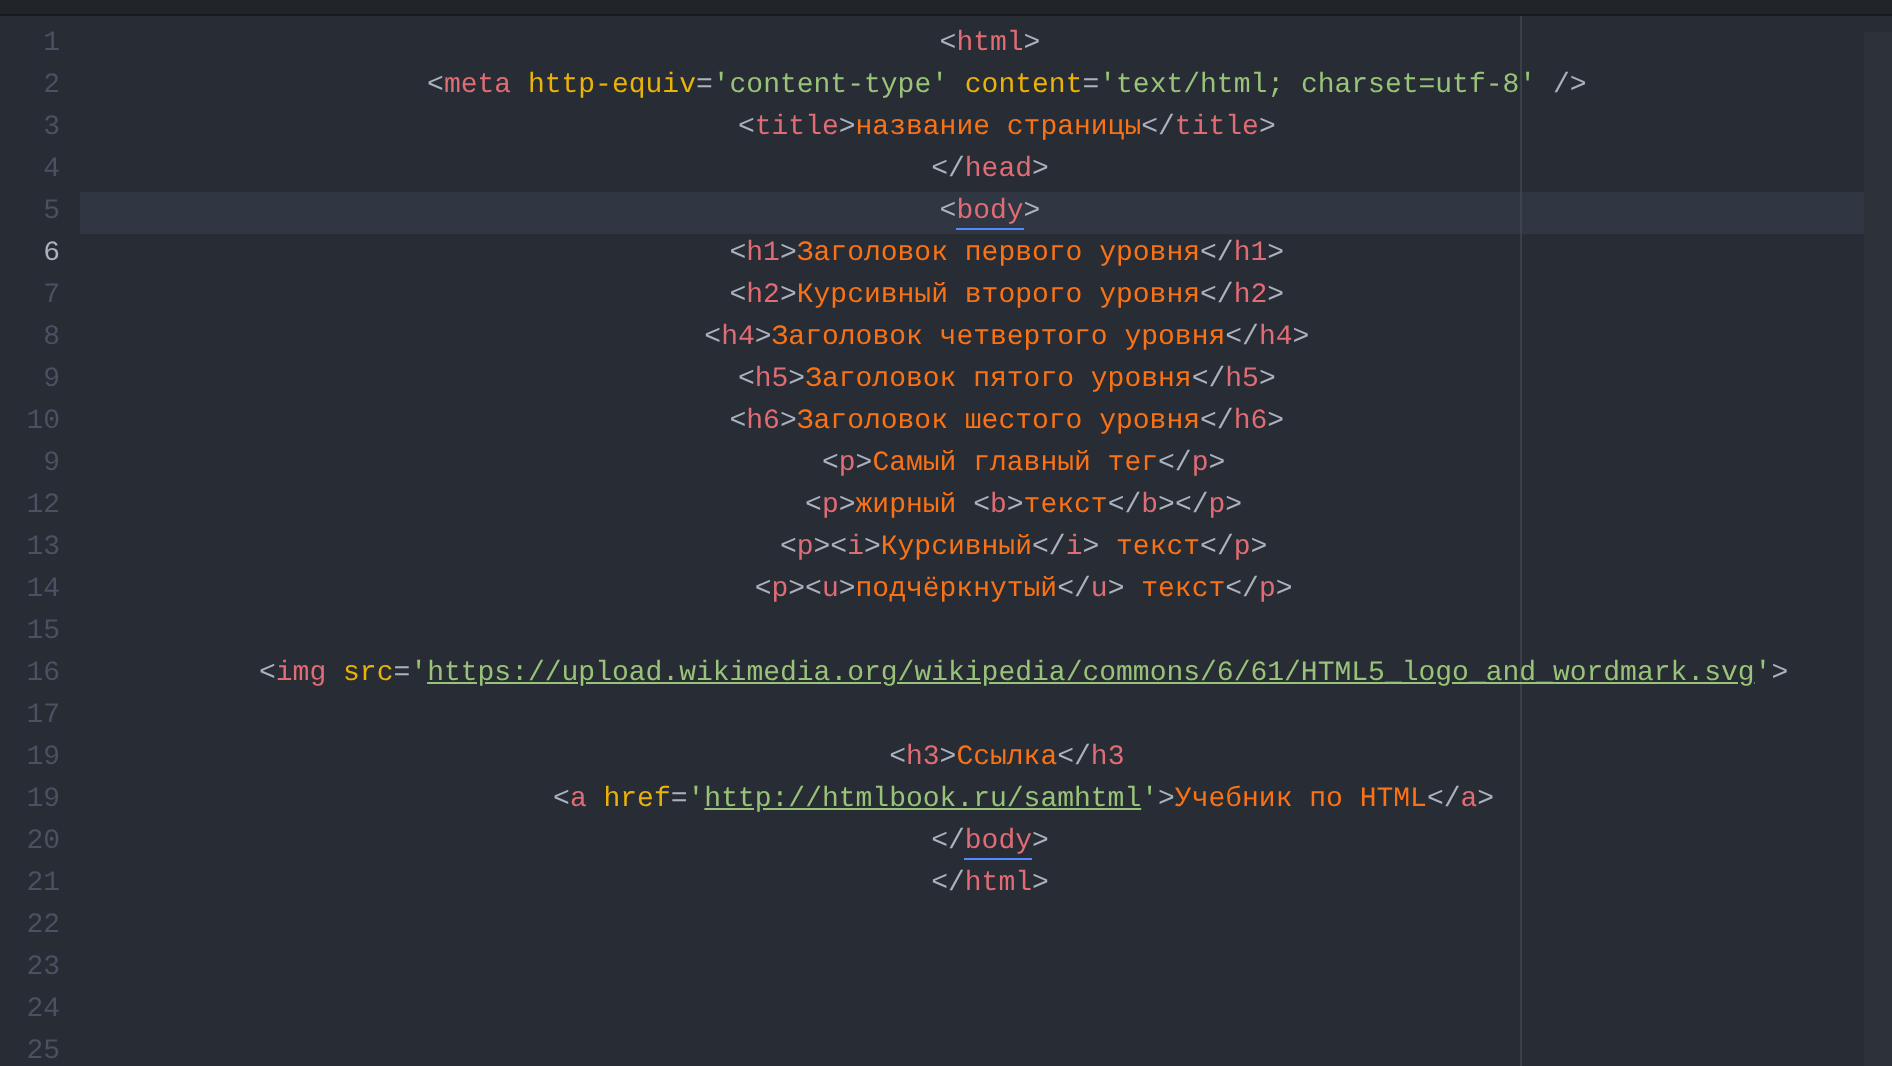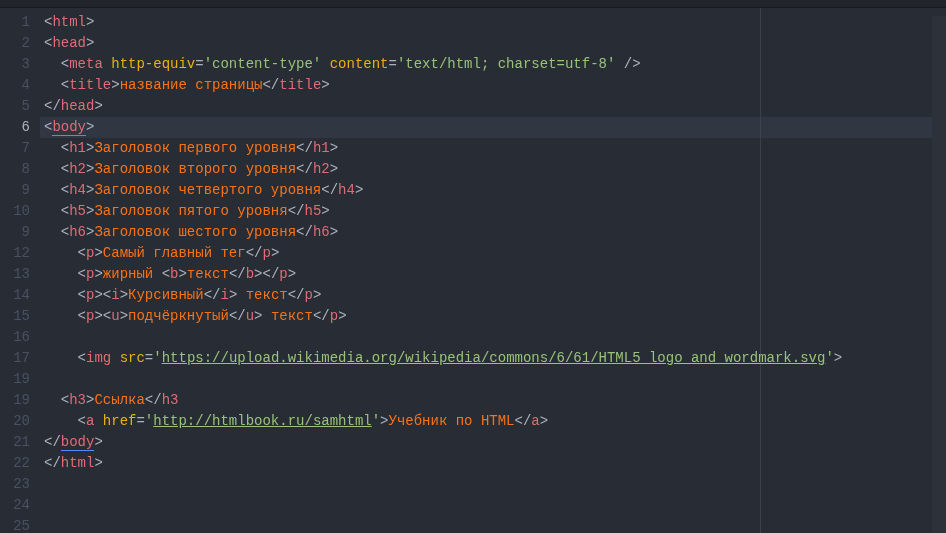--- a/index.html
+++ b/index.html
@@ -35,20 +35,21 @@
   }
   .gutter .ln {
     height: 21px;
     line-height: 21px;
   }
   .gutter .ln.active { color: #abb2bf; }
   .code {
     flex: 1;
     padding-top: 4px;
     position: relative;
+    text-align: center;
   }
   .line {
     height: 21px;
     line-height: 21px;
     white-space: pre;
     padding-left: 4px;
     position: relative;
   }
   .line.active {
     background: rgba(153,187,255,0.04);
@@ -116,27 +117,26 @@
       <div class="ln">20</div>
       <div class="ln">21</div>
       <div class="ln">22</div>
       <div class="ln">23</div>
       <div class="ln">24</div>
       <div class="ln">25</div>
     </div>
   <div class="code" id="code">
     <div class="ruler"></div>
   <div class="line"><span class="tx"></span><span class="p">&lt;</span><span class="t">html</span><span class="p">&gt;</span></div>
-      <div class="line"><span class="tx"></span><span class="p">&lt;</span><span class="t">head</span><span class="p">&gt;</span></div>
       <div class="line"><span class="tx">  </span><span class="p">&lt;</span><span class="t">meta</span><span class="tx"> </span><span class="a">http-equiv</span><span class="eq">=</span><span class="s">'content-type'</span><span class="tx"> </span><span class="a">content</span><span class="eq">=</span><span class="s">'text/html; charset=utf-8'</span><span class="tx"> </span><span class="p">/&gt;</span></div>
       <div class="line"><span class="tx">  </span><span class="p">&lt;</span><span class="t">title</span><span class="p">&gt;</span><span class="tx">название страницы</span><span class="p">&lt;/</span><span class="t">title</span><span class="p">&gt;</span></div>
       <div class="line"><span class="tx"></span><span class="p">&lt;/</span><span class="t">head</span><span class="p">&gt;</span></div>
       <div class="line active"><span class="tx"></span><span class="p">&lt;</span><span class="t lb">body</span><span class="p">&gt;</span></div>
       <div class="line"><span class="tx">  </span><span class="p">&lt;</span><span class="t">h1</span><span class="p">&gt;</span><span class="tx">Заголовок первого уровня</span><span class="p">&lt;/</span><span class="t">h1</span><span class="p">&gt;</span></div>
-      <div class="line"><span class="tx">  </span><span class="p">&lt;</span><span class="t">h2</span><span class="p">&gt;</span><span class="tx">Заголовок второго уровня</span><span class="p">&lt;/</span><span class="t">h2</span><span class="p">&gt;</span></div>
+      <div class="line"><span class="tx">  </span><span class="p">&lt;</span><span class="t">h2</span><span class="p">&gt;</span><span class="tx">Курсивный второго уровня</span><span class="p">&lt;/</span><span class="t">h2</span><span class="p">&gt;</span></div>
       <div class="line"><span class="tx">  </span><span class="p">&lt;</span><span class="t">h4</span><span class="p">&gt;</span><span class="tx">Заголовок четвертого уровня</span><span class="p">&lt;/</span><span class="t">h4</span><span class="p">&gt;</span></div>
       <div class="line"><span class="tx">  </span><span class="p">&lt;</span><span class="t">h5</span><span class="p">&gt;</span><span class="tx">Заголовок пятого уровня</span><span class="p">&lt;/</span><span class="t">h5</span><span class="p">&gt;</span></div>
       <div class="line"><span class="tx">  </span><span class="p">&lt;</span><span class="t">h6</span><span class="p">&gt;</span><span class="tx">Заголовок шестого уровня</span><span class="p">&lt;/</span><span class="t">h6</span><span class="p">&gt;</span></div>
       <div class="line"><span class="tx">    </span><span class="p">&lt;</span><span class="t">p</span><span class="p">&gt;</span><span class="tx">Самый главный тег</span><span class="p">&lt;/</span><span class="t">p</span><span class="p">&gt;</span></div>
       <div class="line"><span class="tx">    </span><span class="p">&lt;</span><span class="t">p</span><span class="p">&gt;</span><span class="tx">жирный </span><span class="p">&lt;</span><span class="t">b</span><span class="p">&gt;</span><span class="tx">текст</span><span class="p">&lt;/</span><span class="t">b</span><span class="p">&gt;</span><span class="p">&lt;/</span><span class="t">p</span><span class="p">&gt;</span></div>
       <div class="line"><span class="tx">    </span><span class="p">&lt;</span><span class="t">p</span><span class="p">&gt;</span><span class="p">&lt;</span><span class="t">i</span><span class="p">&gt;</span><span class="tx">Курсивный</span><span class="p">&lt;/</span><span class="t">i</span><span class="p">&gt;</span><span class="tx"> текст</span><span class="p">&lt;/</span><span class="t">p</span><span class="p">&gt;</span></div>
       <div class="line"><span class="tx">    </span><span class="p">&lt;</span><span class="t">p</span><span class="p">&gt;</span><span class="p">&lt;</span><span class="t">u</span><span class="p">&gt;</span><span class="tx">подчёркнутый</span><span class="p">&lt;/</span><span class="t">u</span><span class="p">&gt;</span><span class="tx"> текст</span><span class="p">&lt;/</span><span class="t">p</span><span class="p">&gt;</span></div>
       <div class="line"><span class="tx"></span></div>
       <div class="line"><span class="tx">    </span><span class="p">&lt;</span><span class="t">img</span><span class="tx"> </span><span class="a">src</span><span class="eq">=</span><span class="s">'</span><span class="s u">https://upload.wikimedia.org/wikipedia/commons/6/61/HTML5_logo_and_wordmark.svg</span><span class="s">'</span><span class="p">&gt;</span></div>
       <div class="line"><span class="tx"></span></div>

